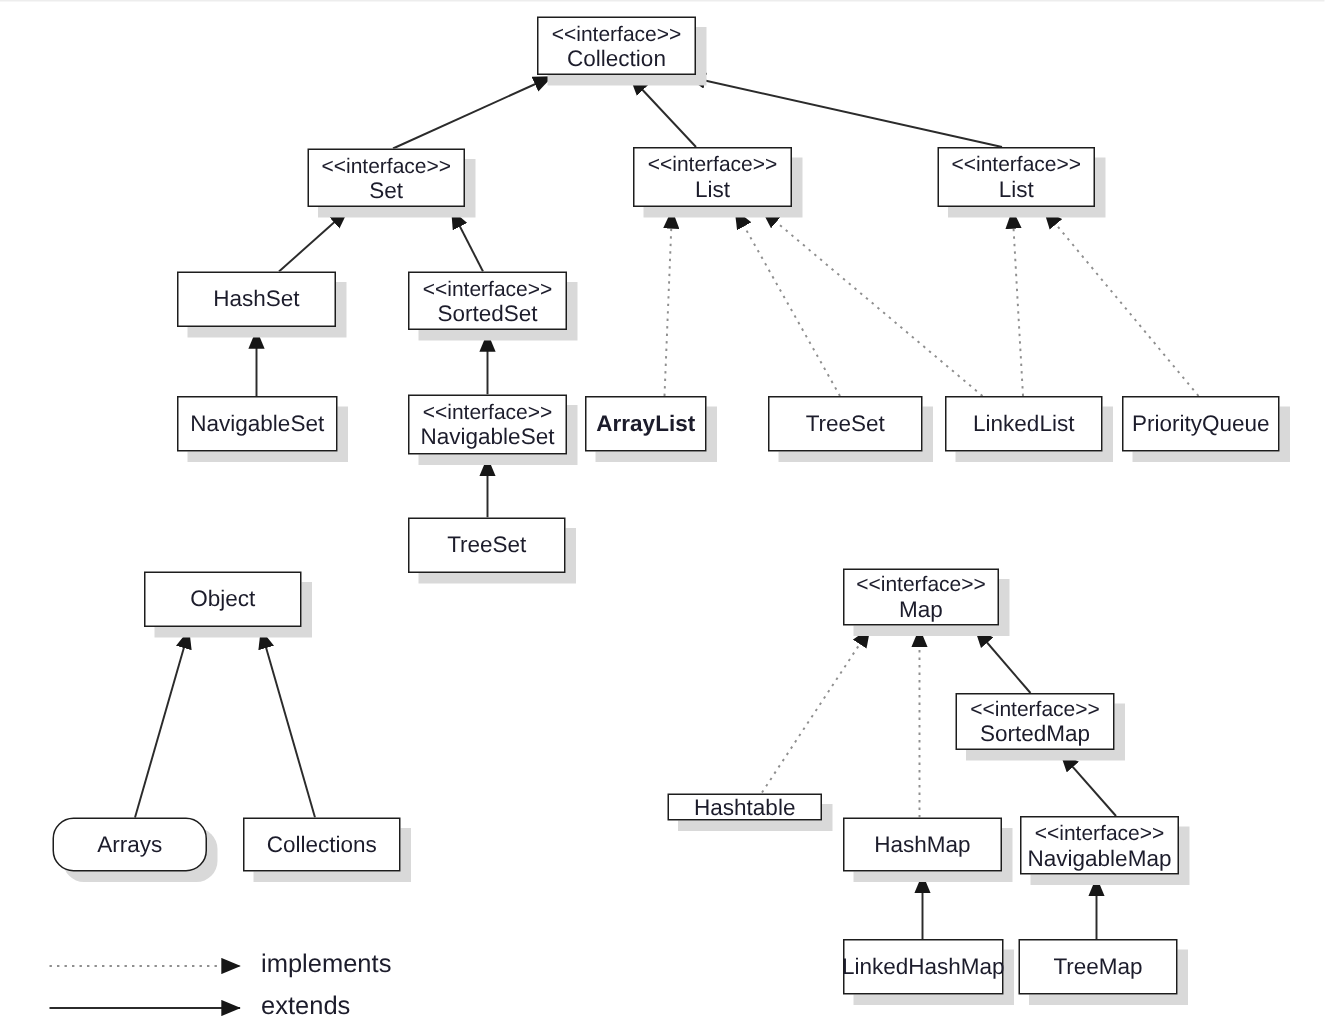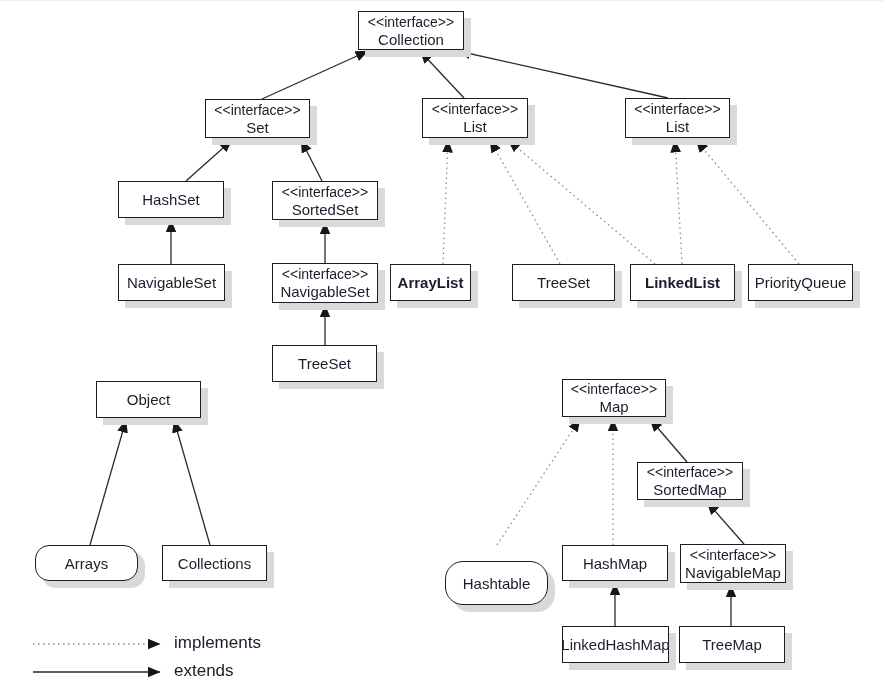--- a/index.html
+++ b/index.html
@@ -103,21 +103,21 @@
       <div class="box" style="left: 272px; top: 262px; width: 106px; height: 40px;">
         <span class="stereo">&lt;&lt;interface&gt;&gt;</span>
         <span class="name">NavigableSet</span>
       </div>
       <div class="box" style="left: 390px; top: 263px; width: 81px; height: 37px; font-weight: bold;">
         <span class="name">ArrayList</span>
       </div>
       <div class="box" style="left: 512px; top: 263px; width: 103px; height: 37px;">
         <span class="name">TreeSet</span>
       </div>
-      <div class="box" style="left: 630px; top: 263px; width: 105px; height: 37px; font-weight: bold;">
+      <div class="box" style="left: 630px; top: 263px; width: 105px; height: 37px;">
         <span class="name">LinkedList</span>
       </div>
       <div class="box" style="left: 748px; top: 263px; width: 105px; height: 37px; text-align: center;">
         <span class="name">PriorityQueue</span>
       </div>
       <div class="box" style="left: 272px; top: 344px; width: 105px; height: 37px;">
         <span class="name">TreeSet</span>
       </div>
       <div class="box" style="left: 96px; top: 380px; width: 105px; height: 37px;">
         <span class="name">Object</span>
@@ -129,21 +129,21 @@
       <div class="box" style="left: 637px; top: 461px; width: 106px; height: 38px;">
         <span class="stereo">&lt;&lt;interface&gt;&gt;</span>
         <span class="name">SortedMap</span>
       </div>
       <div class="box" style="left: 35px; top: 544px; width: 103px; height: 36px; border-radius: 14px;">
         <span class="name">Arrays</span>
       </div>
       <div class="box" style="left: 162px; top: 544px; width: 105px; height: 36px;">
         <span class="name">Collections</span>
       </div>
-      <div class="box" style="left: 445px; top: 560px; width: 103px; height: 44px; border-radius: 18px;">
+      <div class="box" style="left: 445px; top: 528px; width: 103px; height: 18px;">
         <span class="name">Hashtable</span>
       </div>
       <div class="box" style="left: 562px; top: 544px; width: 106px; height: 36px;">
         <span class="name">HashMap</span>
       </div>
       <div class="box" style="left: 680px; top: 543px; width: 106px; height: 39px;">
         <span class="stereo">&lt;&lt;interface&gt;&gt;</span>
         <span class="name">NavigableMap</span>
       </div>
       <div class="box" style="left: 562px; top: 625px; width: 107px; height: 37px;">

